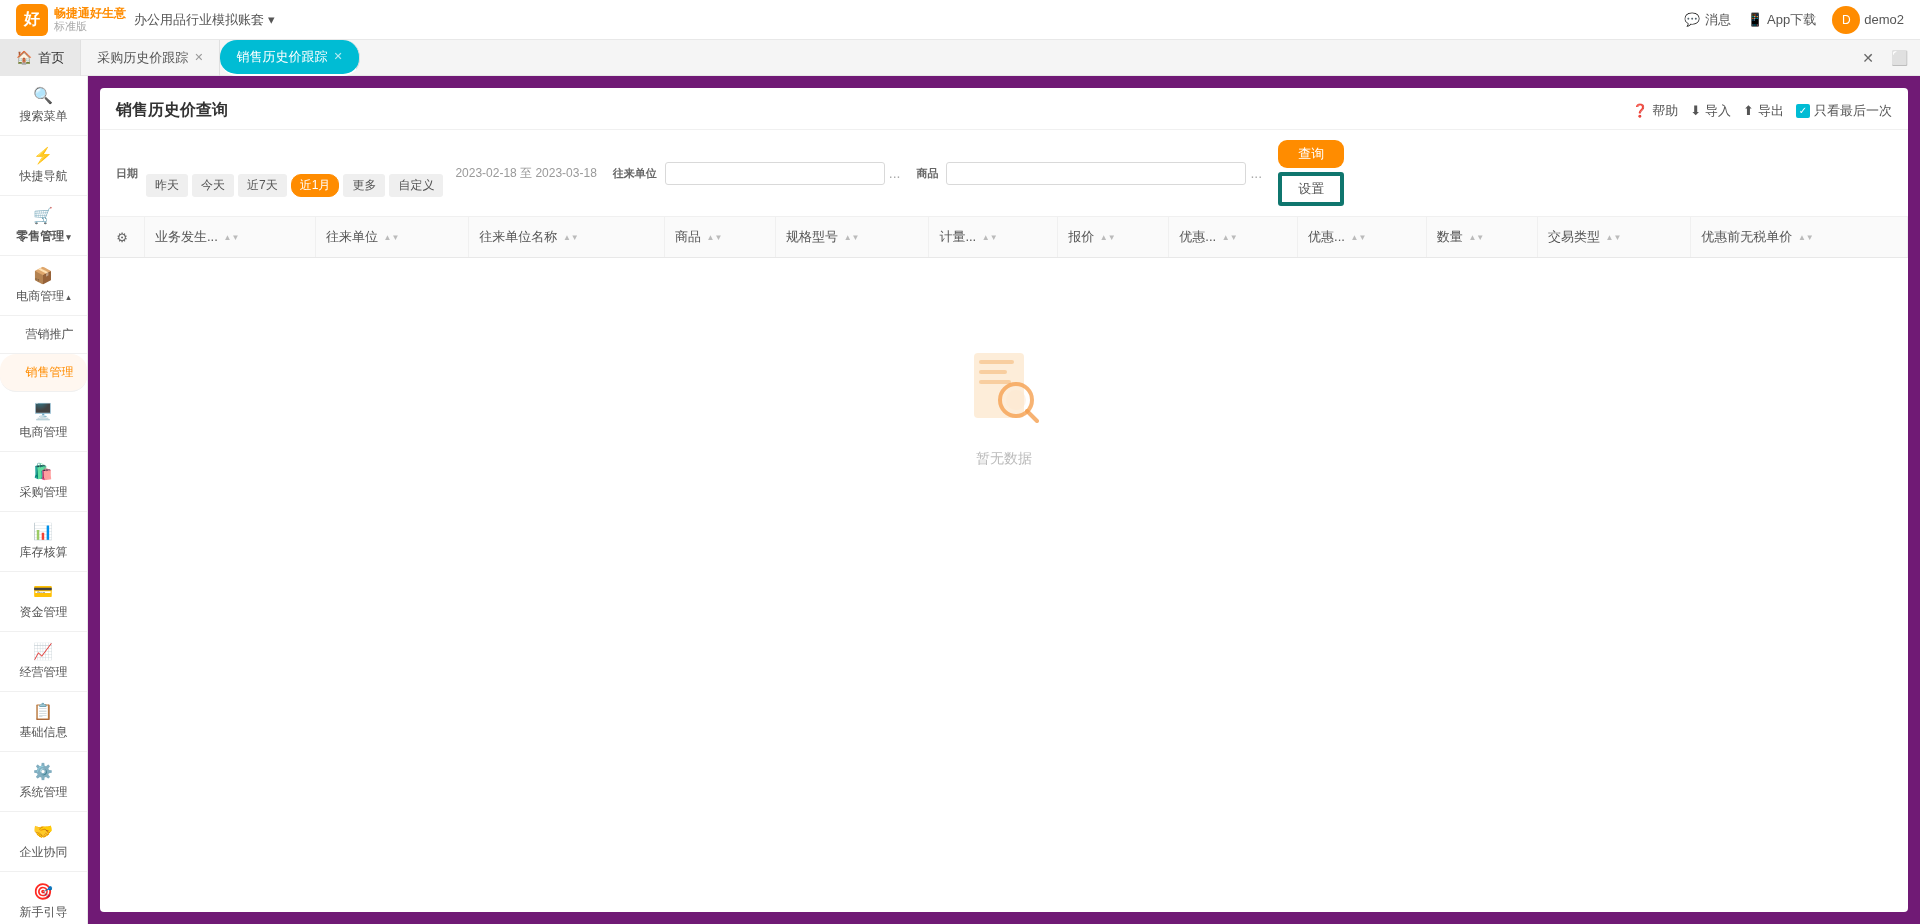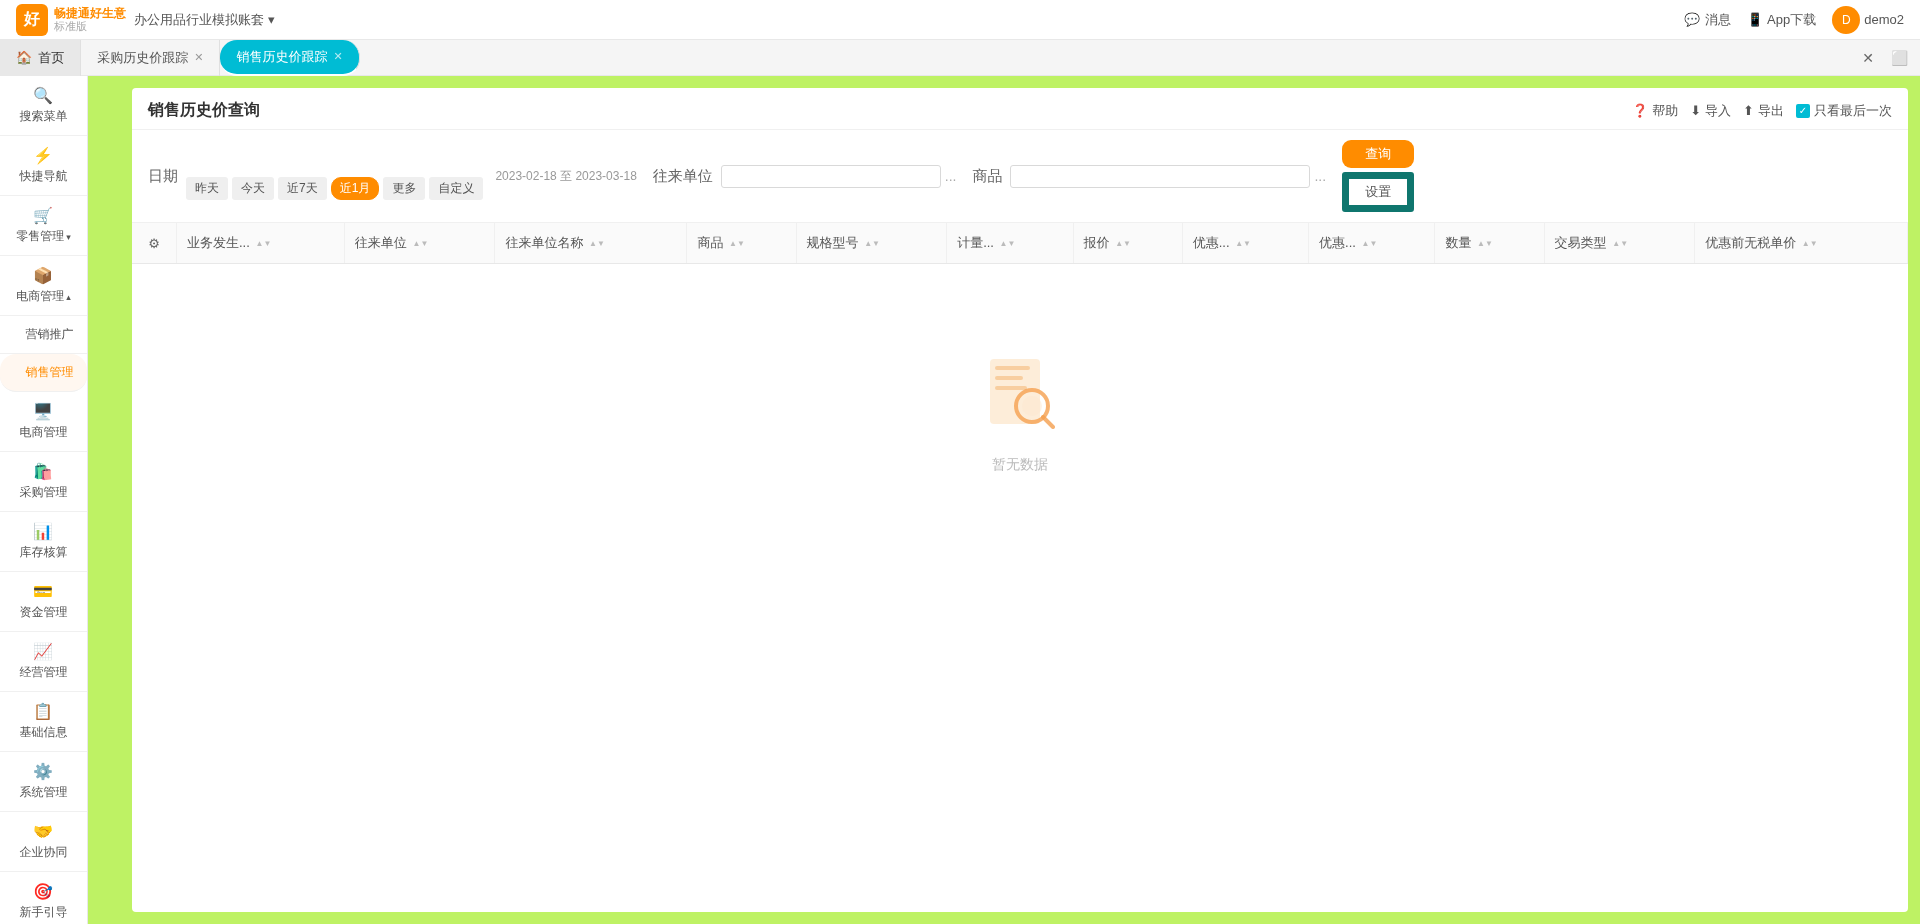--- a/index.html
+++ b/index.html
@@ -74,25 +74,24 @@
       align-items: center;
       gap: 3px;
       border-bottom: 1px solid #f0f0f0;
     }
     .sidebar-item.active { color: #ff8c00; background: #fff7f0; border-radius: 16px; }
     .sidebar-item .s-icon { font-size: 16px; }
 
     
     .content-area {
       flex: 1;
-      background: #bef264;
+      background: #701a75;
       overflow: hidden;
       display: flex;
       flex-direction: column;
-      padding-left: 32px;
     }
 
     
     .page-container {
       margin: 12px;
       background: #fff;
       border-radius: 4px;
       flex: 1;
       display: flex;
       flex-direction: column;
@@ -115,32 +114,32 @@
     
     .filter-row {
       padding: 10px 16px;
       display: flex;
       align-items: center;
       gap: 16px;
       flex-wrap: wrap;
       border-bottom: 1px solid #f0f0f0;
     }
     .filter-group { display: flex; align-items: center; gap: 8px; }
-    .filter-label { color: #666; font-size: 15px; white-space: nowrap; }
+    .filter-label { color: #666; font-size: 11px; white-space: nowrap; font-weight: bold; }
     .date-buttons { display: flex; align-items: center; gap: 4px; margin-top: 25px; }
     .date-btn { padding: 2px 8px; font-size: 12px; cursor: pointer; border: 1px solid transparent; border-radius: 3px; color: #555; }
     .date-btn.active { background: #ff8c00; color: white; border-color: #ff8c00; border-radius: 10px; }
     .date-range-display { font-size: 12px; color: #999; margin-left: 4px; }
 
     .filter-input-wrap { display: flex; align-items: center; gap: 4px; }
     .filter-input { border: 1px solid #d9d9d9; border-radius: 3px; padding: 3px 8px; font-size: 13px; width: 200px; color: #333; }
     .filter-dots { color: #aaa; font-size: 14px; cursor: pointer; }
 
     .query-btn { background: #ff8c00; color: white; border: none; border-radius: 9px; padding: 5px 20px; font-size: 13px; cursor: pointer; }
-    .setting-btn { background: #fff; color: #555; border: 7px solid #0f766e; border-radius: 3px; padding: 4px 16px; font-size: 13px; cursor: pointer; }
+    .setting-btn { background: #fff; color: #555; border: 4px solid #0f766e; border-radius: 3px; padding: 4px 16px; font-size: 13px; cursor: pointer; }
     .btn-group { display: flex; flex-direction: column; gap: 4px; }
 
     
     .table-area { flex: 1; overflow: auto; }
     .data-table { width: 100%; border-collapse: collapse; font-size: 13px; }
     .data-table th {
       background: #fafafa;
       border-bottom: 1px solid #e8e8e8;
       border-right: 1px solid #f0f0f0;
       padding: 8px 10px;
@@ -229,21 +228,21 @@
     <div class="sidebar-item">
       <span class="s-icon">🔍</span>
       <span>搜索菜单</span>
     </div>
     <div class="sidebar-item">
       <span class="s-icon">⚡</span>
       <span>快捷导航</span>
     </div>
     <div class="sidebar-item">
       <span class="s-icon">🛒</span>
-      <span style="display:flex;align-items:center;gap:2px;">
+      <span style="display:flex;align-items:center;gap:2px;font-weight:bold;">
         <span>零售管理</span>
         <span style="font-size:9px;">▾</span>
       </span>
     </div>
     <div class="sidebar-item">
       <span class="s-icon">📦</span>
       <span style="display:flex;align-items:center;gap:2px;">
         <span>电商管理</span>
         <span style="font-size:9px;">▴</span>
       </span>

